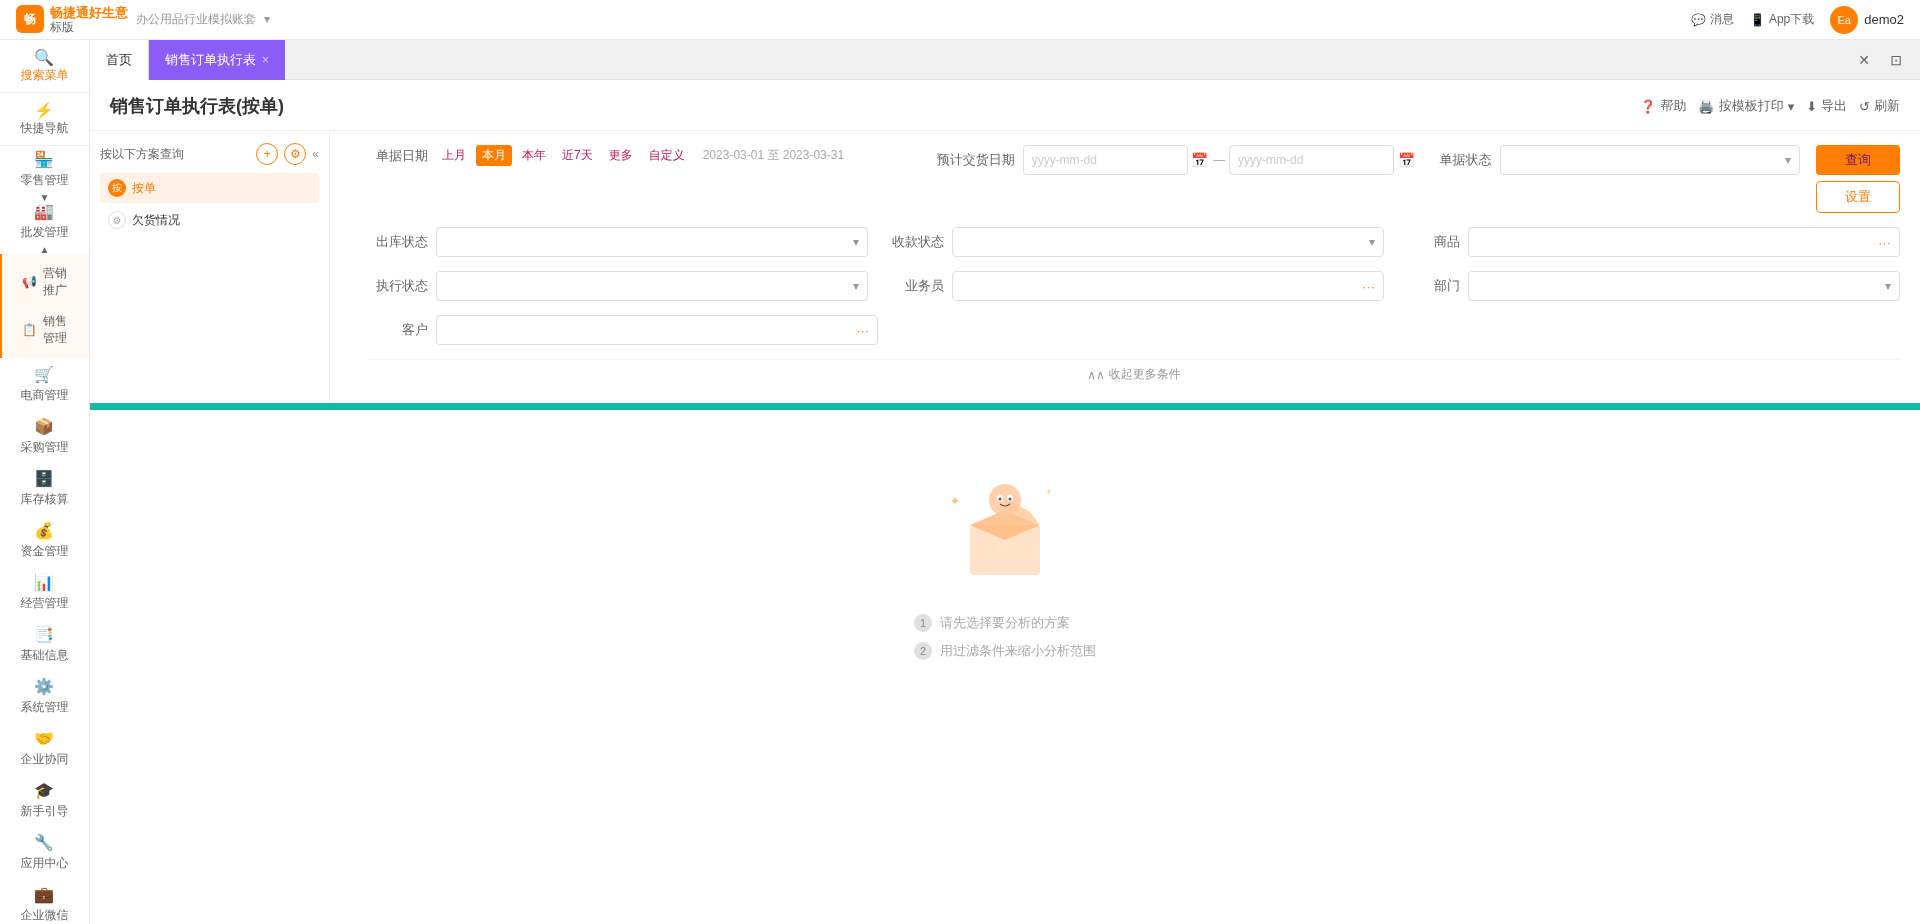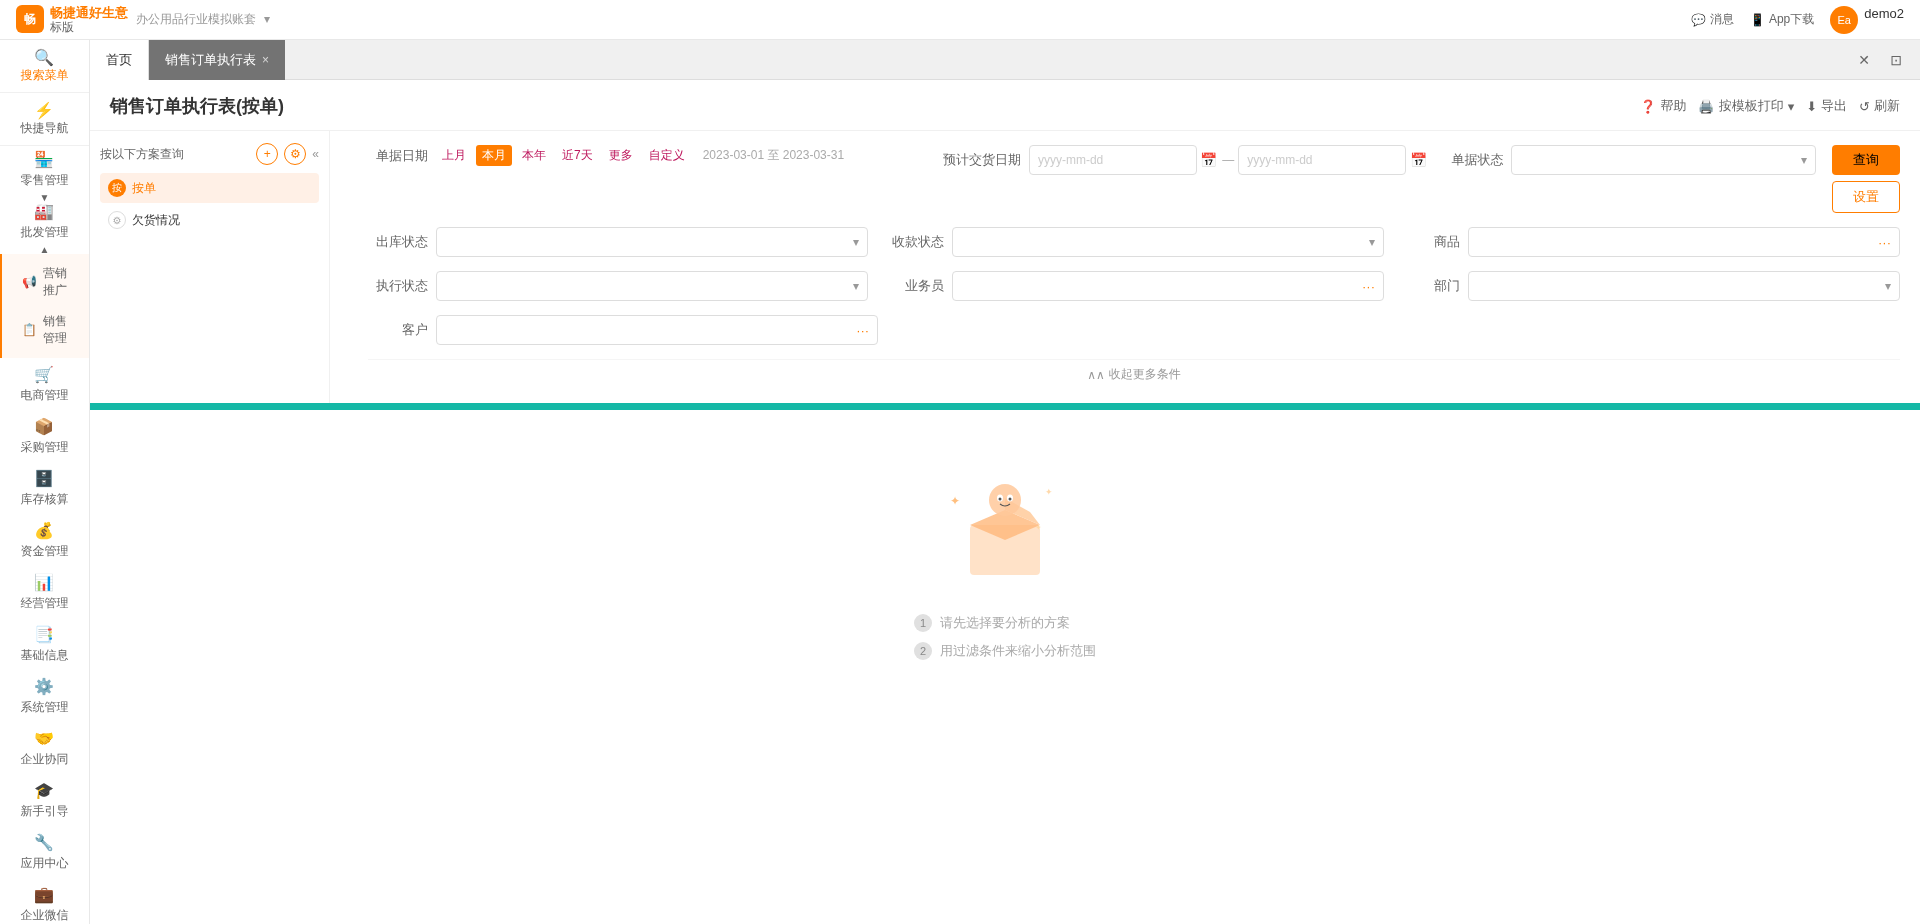--- a/index.html
+++ b/index.html
@@ -9,21 +9,21 @@
     .app-wrapper { display: flex; flex-direction: column; height: 924px; width: 1920px; }
     .top-bar { height: 40px; background: #fff; display: flex; align-items: center; justify-content: space-between; padding: 0 16px; border-bottom: 1px solid #e8e8e8; flex-shrink: 0; }
     .top-bar-left { display: flex; align-items: center; gap: 8px; }
     .logo-area { display: flex; align-items: center; gap: 6px; }
     .logo-icon { width: 28px; height: 28px; background: #ff7d00; border-radius: 6px; display: flex; align-items: center; justify-content: center; color: #fff; font-size: 12px; font-weight: bold; }
     .logo-text { font-size: 12px; color: #666; line-height: 1.2; }
     .logo-text .main { color: #ff7d00; font-weight: bold; font-size: 13px; }
     .breadcrumb-area { color: #999; font-size: 12px; display: flex; align-items: center; gap: 8px; }
     .top-bar-right { display: flex; align-items: center; gap: 16px; }
     .top-bar-btn { display: flex; align-items: center; gap: 4px; color: #666; font-size: 12px; cursor: pointer; }
-    .avatar-area { display: flex; align-items: flex-start; gap: 6px; cursor: pointer; }
+    .avatar-area { display: flex; align-items: center; gap: 6px; cursor: pointer; }
     .avatar { width: 28px; height: 28px; border-radius: 50%; background: #ff7d00; display: flex; align-items: center; justify-content: center; color: #fff; font-size: 12px; overflow: hidden; }
 
     .main-layout { display: flex; flex: 1; overflow: hidden; }
 
     
     .sidebar { width: 90px; background: #fff; border-right: 1px solid #e8e8e8; display: flex; flex-direction: column; overflow-y: auto; flex-shrink: 0; }
     .sidebar-item { display: flex; flex-direction: column; align-items: center; justify-content: center; padding: 10px 4px; cursor: pointer; color: #666; font-size: 12px; gap: 3px; min-height: 52px; }
     .sidebar-icon { font-size: 16px; }
     .sidebar-submenu { background: #fff8f3; border-left: 2px solid #ff7d00; padding: 4px 0; }
     .sidebar-submenu-item { padding: 7px 12px 7px 20px; font-size: 12px; color: #666; cursor: pointer; display: flex; align-items: center; gap: 6px; }
@@ -31,21 +31,21 @@
     .sidebar-search { padding: 8px 12px; font-size: 12px; color: #ff7d00; cursor: pointer; border-bottom: 1px solid #f0f0f0; text-align: center; }
     .sidebar-quicknav { padding: 8px 12px; font-size: 12px; color: #666; cursor: pointer; border-bottom: 1px solid #f0f0f0; text-align: center; }
 
     
     .content-area { flex: 1; display: flex; flex-direction: column; overflow: hidden; }
 
     
     .tab-bar { height: 40px; background: #f0f0f0; display: flex; align-items: center; gap: 0; flex-shrink: 0; border-bottom: 1px solid #ddd; }
     .tab-item { height: 40px; display: flex; align-items: center; padding: 0 16px; font-size: 13px; cursor: pointer; gap: 6px; border-right: 1px solid #ddd; text-align: right; }
     .tab-item.home { background: #fff; color: #333; }
-    .tab-item.active { background: #737373; color: #fff; border-right: none; }
+    .tab-item.active { background: #8b5cf6; color: #fff; border-right: none; }
     .tab-item .close-btn { font-size: 12px; cursor: pointer; opacity: 0.7; }
     .tab-spacer { flex: 1; }
     .tab-window-btns { display: flex; align-items: center; gap: 8px; padding-right: 12px; }
     .tab-window-btn { width: 24px; height: 24px; display: flex; align-items: center; justify-content: center; cursor: pointer; color: #666; font-size: 14px; }
 
     
     .page-content { flex: 1; background: #fff; overflow: auto; }
     .page-header { padding: 14px 20px 12px; display: flex; align-items: center; justify-content: space-between; border-bottom: 1px solid #f0f0f0; gap: 48px; }
     .page-title { font-size: 18px; font-weight: bold; color: #333; }
     .page-header-actions { display: flex; align-items: center; gap: 12px; }
@@ -74,22 +74,22 @@
     .filter-select { flex: 1; height: 30px; border: 1px solid #ddd; border-radius: 4px; padding: 0 8px; font-size: 12px; color: #999; display: flex; align-items: center; justify-content: space-between; cursor: pointer; background: #fff; }
     .filter-date-input { flex: 1; height: 30px; border: 1px solid #ddd; border-radius: 4px; padding: 0 8px; font-size: 12px; color: #999; display: flex; align-items: center; }
     .filter-date-sep { color: #aaa; font-size: 12px; }
     .filter-date-icon { color: #aaa; font-size: 14px; cursor: pointer; }
     .filter-more-icon { color: #ff7d00; font-size: 13px; cursor: pointer; }
     .date-quick-btns { display: flex; align-items: center; gap: 4px; margin-right: 8px; }
     .date-quick-btn { padding: 2px 6px; font-size: 12px; border-radius: 3px; cursor: pointer; color: #be185d; }
     .date-quick-btn.active { background: #ff7d00; color: #fff; border-radius: 3px; }
     .filter-collapse-row { display: flex; justify-content: center; padding: 6px 0; border-top: 1px solid #f5f5f5; margin-top: 4px; }
     .collapse-more-btn { display: flex; align-items: center; gap: 4px; font-size: 12px; color: #999; cursor: pointer; }
-    .btn-query { background: #ff7d00; color: #000000; border: none; padding: 6px 20px; border-radius: 4px; font-size: 13px; cursor: pointer; }
-    .btn-settings { background: #fff; color: #ff7d00; border: 1px solid #ff7d00; padding: 6px 20px; border-radius: 4px; font-size: 13px; cursor: pointer; }
+    .btn-query { background: #ff7d00; color: #701a75; border: none; padding: 6px 20px; border-radius: 4px; font-size: 13px; cursor: pointer; }
+    .btn-settings { background: #fff; color: #ff7d00; border: 1px solid #ff7d00; padding: 6px 28px; border-radius: 4px; font-size: 13px; cursor: pointer; }
 
     
     .empty-state { display: flex; flex-direction: column; align-items: center; justify-content: center; flex: 1; padding: 60px 20px; }
     .empty-illustration { width: 120px; height: 120px; margin-bottom: 24px; position: relative; }
     .empty-text-list { list-style: none; padding: 0; }
     .empty-text-item { display: flex; align-items: center; gap: 8px; margin-bottom: 10px; color: #aaa; font-size: 13px; }
     .empty-text-num { width: 18px; height: 18px; border-radius: 50%; background: #e0e0e0; display: flex; align-items: center; justify-content: center; font-size: 11px; color: #888; flex-shrink: 0; }
 
     
     .data-section { flex: 1; display: flex; align-items: center; justify-content: center; flex-direction: column; }

